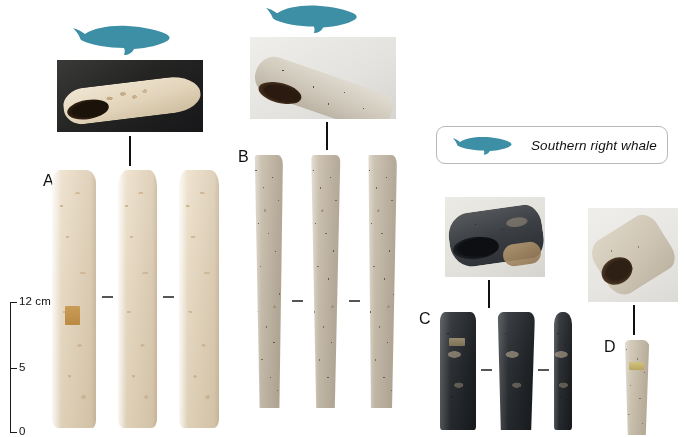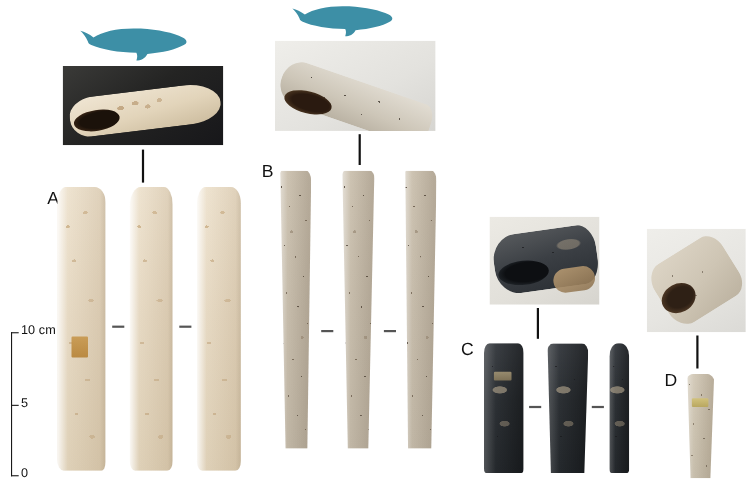--- a/index.html
+++ b/index.html
@@ -109,37 +109,43 @@
 </head>
 <body>
 
 <div class="fig">
 
   <div>
     <div class="scale-axis"></div>
     <div class="scale-tick" style="top:302px;"></div>
     <div class="scale-tick" style="top:368px;"></div>
     <div class="scale-tick" style="top:432px;"></div>
-    <div class="scale-label" style="top:295px;">10 cm</div>
+    <div class="scale-label" style="top:295px;">12 cm</div>
     <div class="scale-label" style="top:361px;">5</div>
     <div class="scale-label" style="top:425px;">0</div>
   </div>
 
   <div style="position:absolute;left:70px;top:22px;">
     <svg class="whale" width="102" height="34" viewBox="0 0 102 34">
       <path d="M10 16 C8 11,5 8,3 6 C7 7,11 9,15 12 C24 6,40 3,58 4 C74 5,88 8,96 12 C100 14,101 17,97 19 C90 23,78 26,64 27 C62 31,58 33,54 33 C55 30,55 28,54 26 C38 26,22 23,13 19 C11 18,10 17,10 16 Z" fill="#3d8fa6"></path>
     </svg>
   </div>
 
   <div style="position:absolute;left:262px;top:2px;">
     <svg class="whale" width="98" height="32" viewBox="0 0 102 34">
       <path d="M10 16 C8 11,5 8,3 6 C7 7,11 9,15 12 C24 6,40 3,58 4 C74 5,88 8,96 12 C100 14,101 17,97 19 C90 23,78 26,64 27 C62 31,58 33,54 33 C55 30,55 28,54 26 C38 26,22 23,13 19 C11 18,10 17,10 16 Z" fill="#3d8fa6"></path>
     </svg>
   </div>
 
+  <div class="legend-box">
+    <svg width="62" height="22" viewBox="0 0 102 34">
+      <path d="M10 16 C8 11,5 8,3 6 C7 7,11 9,15 12 C24 6,40 3,58 4 C74 5,88 8,96 12 C100 14,101 17,97 19 C90 23,78 26,64 27 C62 31,58 33,54 33 C55 30,55 28,54 26 C38 26,22 23,13 19 C11 18,10 17,10 16 Z" fill="#3d8fa6"></path>
+    </svg>
+    <span class="legend-text">Southern right whale</span>
+  </div>
 
   <div class="inset" style="left:57px;top:60px;width:146px;height:72px;">
     <div class="ph" style="background:linear-gradient(145deg,#3a3a38,#242423 45%,#17171a);"></div>
     <div style="position:absolute;left:6px;top:22px;width:138px;height:36px;border-radius:24px 34px 30px 20px / 18px 20px 18px 18px;transform:rotate(-7deg);
       background:
         radial-gradient(ellipse 5px 3px at 34% 38%, rgba(172,136,92,.6) 0 60%, transparent 64%),
         radial-gradient(ellipse 5px 3px at 44% 30%, rgba(172,136,92,.55) 0 60%, transparent 64%),
         radial-gradient(ellipse 4px 3px at 52% 42%, rgba(172,136,92,.5) 0 60%, transparent 64%),
         radial-gradient(ellipse 4px 3px at 60% 30%, rgba(172,136,92,.45) 0 60%, transparent 64%),
         linear-gradient(170deg,#f0e6d4,#e2d4ba 55%,#cbbb9d);"></div>

